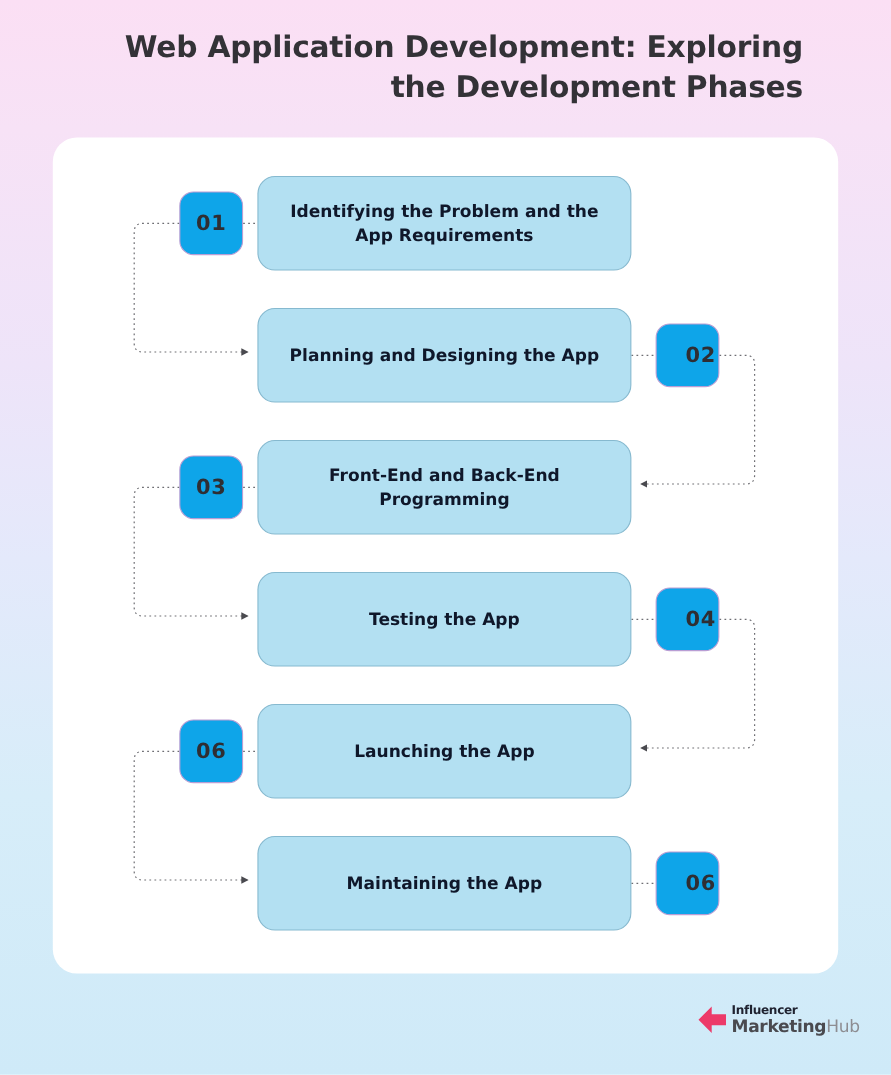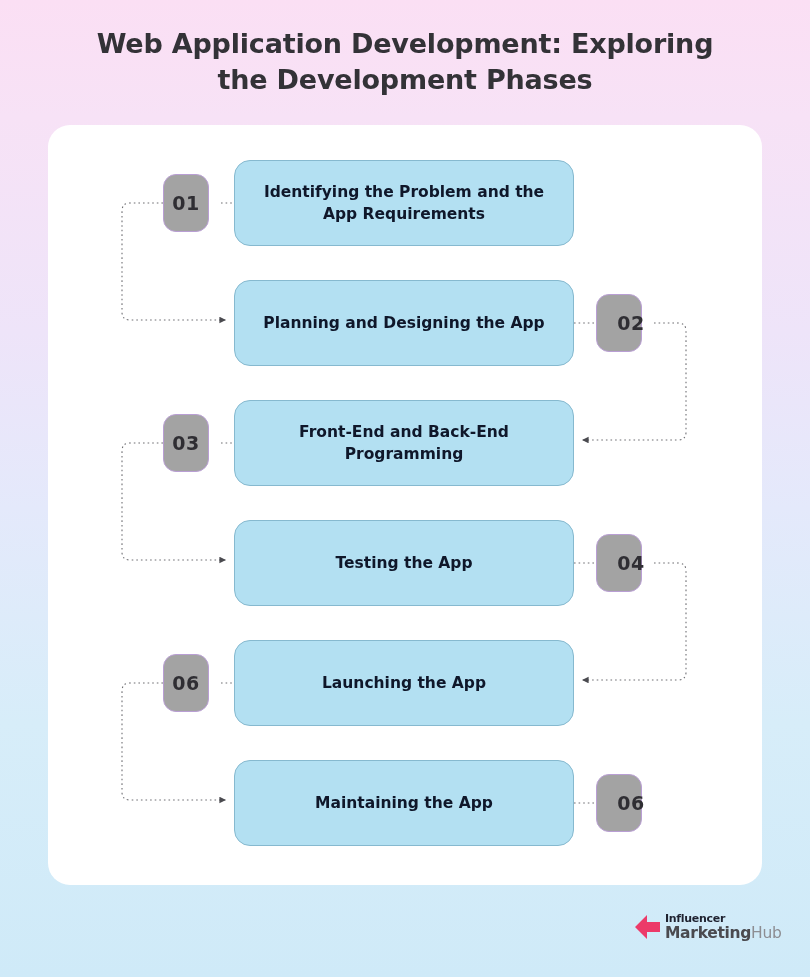--- a/index.html
+++ b/index.html
@@ -20,21 +20,21 @@
     overflow: hidden;
     position: relative;
   }
 
   
   .title-wrap {
     position: absolute;
     top: 26px;
     left: 0;
     width: 810px;
-    text-align: center;
+    text-align: right;
   }
   .title-wrap h1 {
     margin: 0;
     font-size: 27px;
     line-height: 36px;
     font-weight: bold;
     color: #333237;
     letter-spacing: -0.2px;
     padding: 0 80px;
   }
@@ -89,23 +89,23 @@
   .step-box .label {
     font-size: 15.5px;
     line-height: 22px;
     font-weight: bold;
     color: #0f172a;
     padding: 0 14px;
   }
   .badge {
     position: absolute;
     top: 14px;
-    width: 46px;
+    width: 58px;
     height: 58px;
-    background: #a3a3a3;
+    background: #0ea5e9;
     border: 1px solid #b99ed4;
     border-radius: 13px;
     box-sizing: border-box;
     display: flex;
     align-items: center;
     justify-content: center;
   }
   .badge .num {
     font-size: 19px;
     font-weight: bold;

